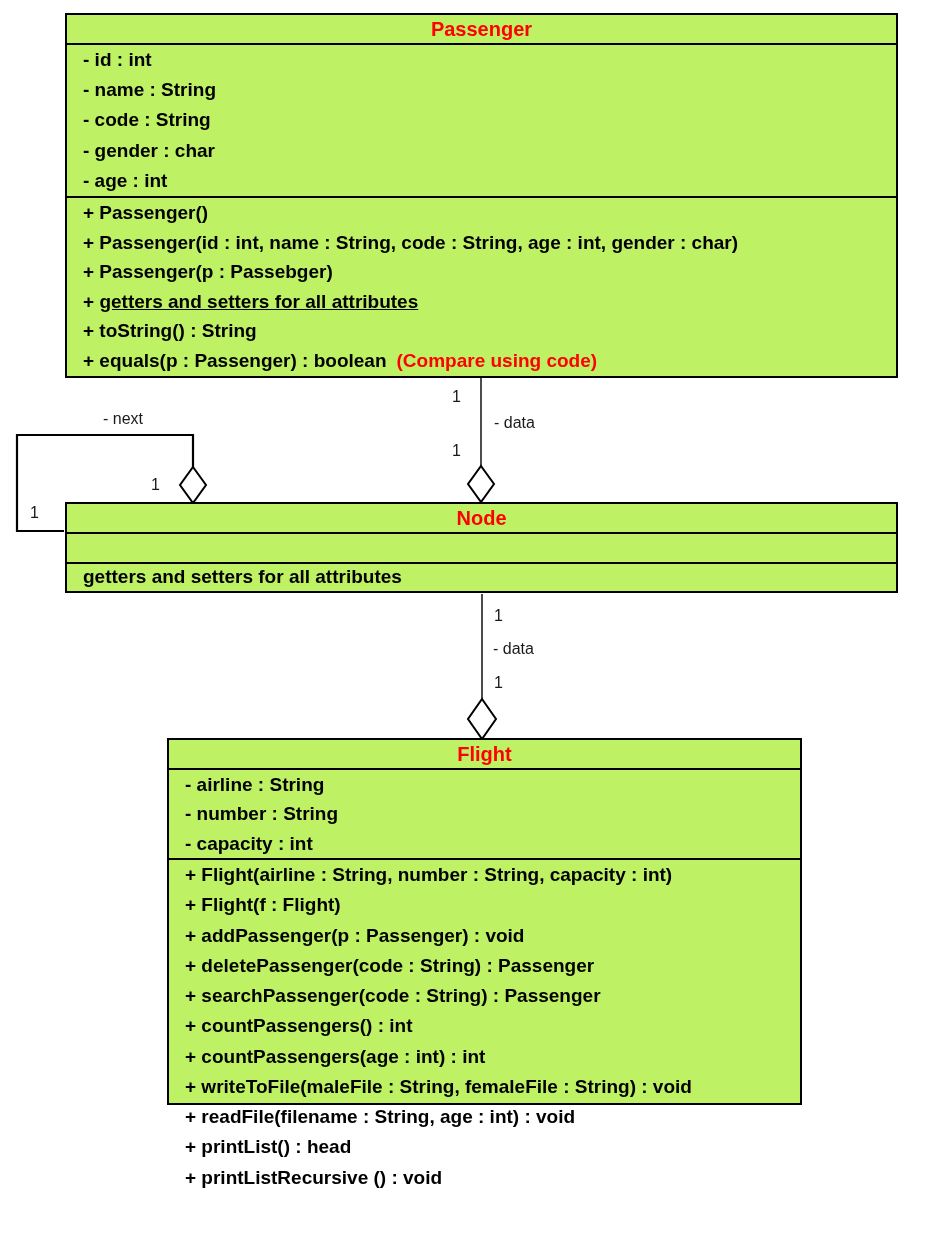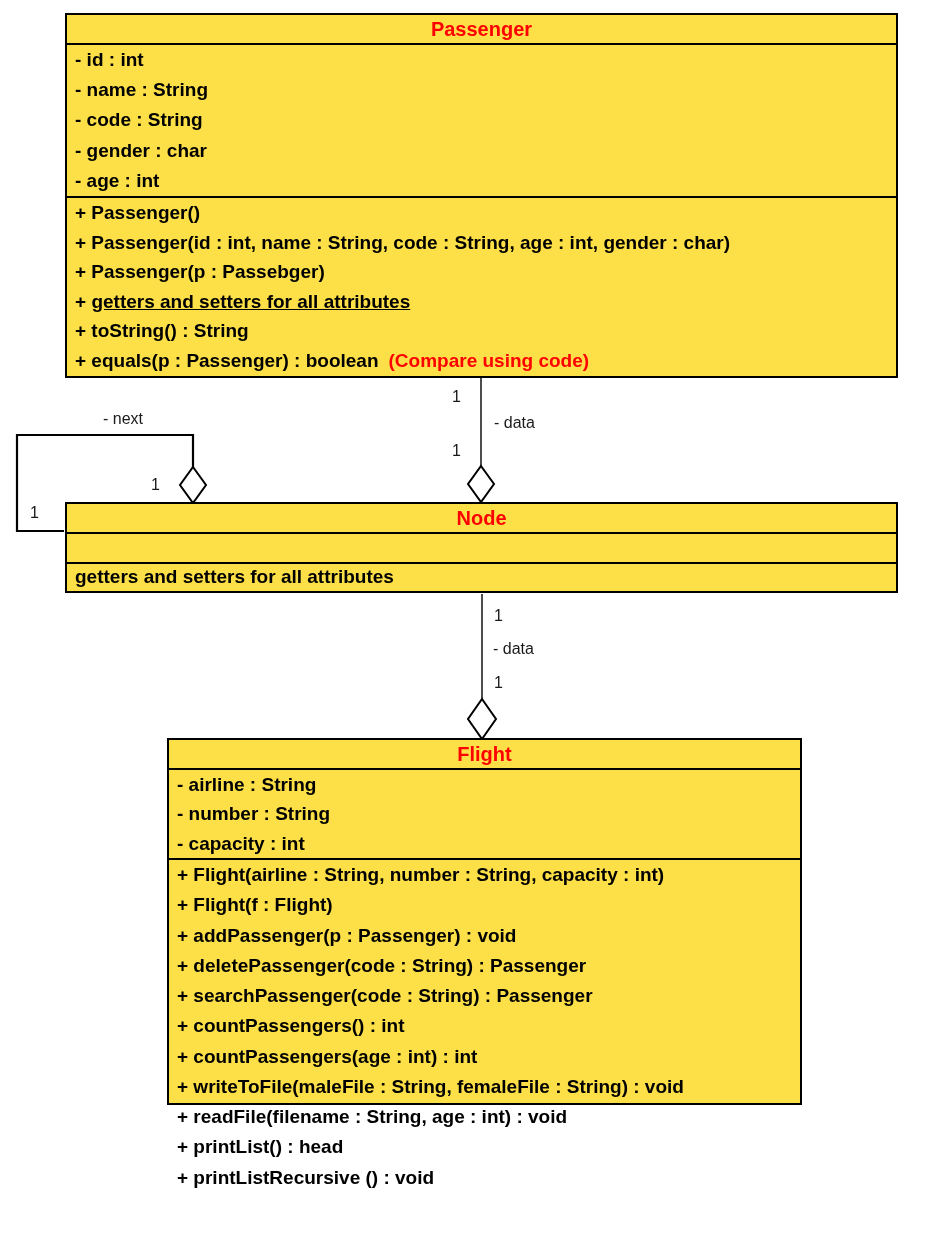--- a/index.html
+++ b/index.html
@@ -8,35 +8,35 @@
   #canvas {
     position: relative;
     width: 934px;
     height: 1238px;
     background: #ffffff;
     overflow: hidden;
   }
   .uml-class {
     position: absolute;
     border: 2px solid #000;
-    background: #fde047;
+    background: #bef264;
   }
   .uml-title {
     font-weight: bold;
     font-size: 20px;
     color: #ff0000;
     text-align: center;
     border-bottom: 2px solid #000;
     white-space: nowrap;
   }
   .uml-section {
     font-weight: bold;
     font-size: 19px;
     color: #000;
-    padding-left: 8px;
+    padding-left: 16px;
     overflow: hidden;
   }
   .uml-section.bordered { border-bottom: 2px solid #000; }
   .uml-line { white-space: nowrap; }
   .underlined { text-decoration: underline; }
   .red-note { color: #ff0000; margin-left: 10px; }
   
   #passenger-box { left: 65px; top: 13px; width: 833px; height: 365px; }
   #passenger-box .uml-title { height: 30px; line-height: 28px; }
   #passenger-box .attrs { height: 153px; }

